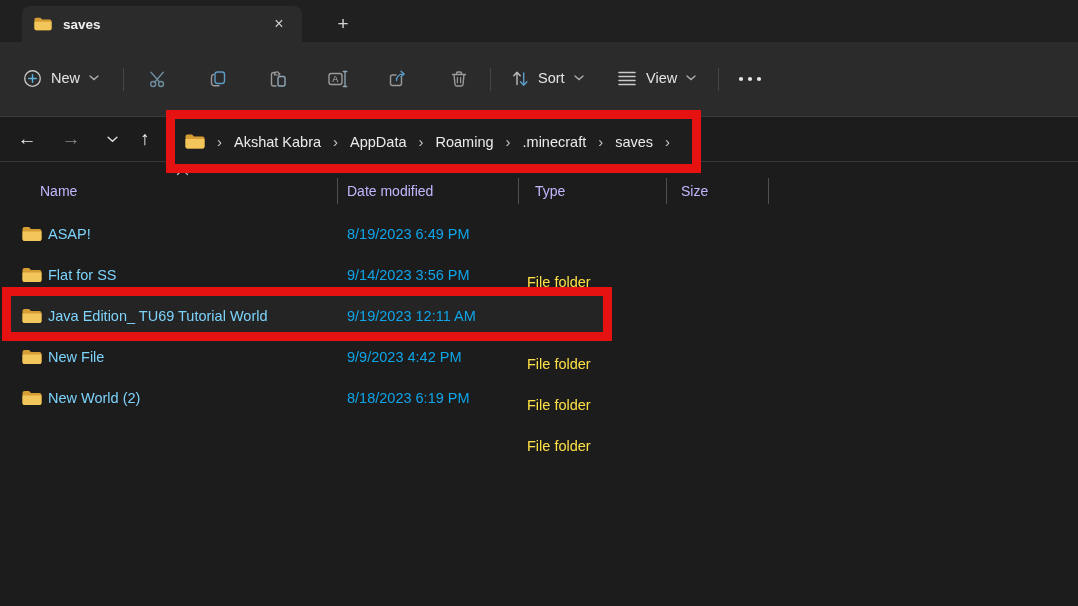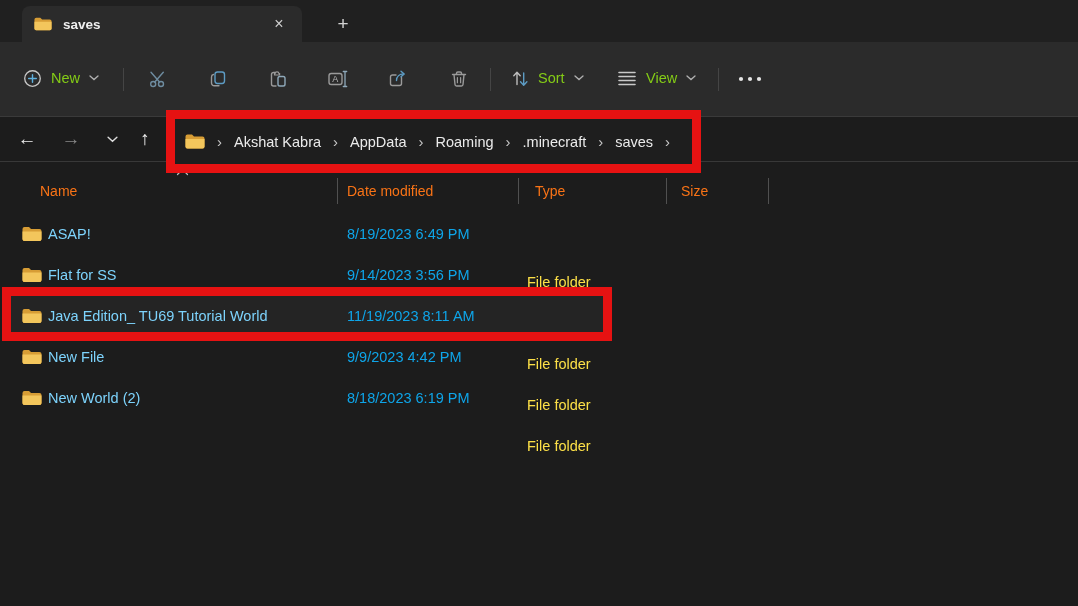--- a/index.html
+++ b/index.html
@@ -18,42 +18,42 @@
   }
   .tab-title { font-size:13.5px; font-weight:700; color:#efefef; margin-left:11px; flex:1; }
   .tab-close { width:26px; height:24px; display:flex; align-items:center; justify-content:center;
     color:#cdcdcd; font-size:16px; border-radius:4px; cursor:default; }
   .newtab-btn { position:absolute; left:328px; top:10px; width:30px; height:28px;
     display:flex; align-items:center; justify-content:center; color:#d2d2d2; font-size:19px; border-radius:4px; }
   
   .commandbar { position:absolute; left:0; top:42px; width:100%; height:75px;
     background:#2b2b2b; border-bottom:1px solid #3a3a3a; }
   .cmd-btn { position:absolute; top:14px; height:44px; display:flex; align-items:center;
-    gap:9px; padding:0 9px; border-radius:5px; color:#84cc16; font-size:14.5px; }
+    gap:9px; padding:0 9px; border-radius:5px; color:#e5e5e5; font-size:14.5px; }
   .icon-btn { position:absolute; top:20px; width:38px; height:34px; display:flex;
     align-items:center; justify-content:center; border-radius:5px; }
   .cmd-sep { position:absolute; top:26px; width:1px; height:23px; background:#454545; }
   
   .navrow { position:absolute; left:0; top:117px; width:100%; height:45px;
     background:#1c1c1c; border-bottom:1px solid #383838; }
   .nav-btn { position:absolute; top:6px; width:32px; height:32px; display:flex;
     align-items:center; justify-content:center; font-size:19px; border-radius:5px; }
   .nav-back    { left:11px;  color:#f0f0f0; }
   .nav-forward { left:55px;  color:#8a8a8a; }
   .nav-recent  { left:96px;  color:#dcdcdc; }
   .nav-up      { left:129px; color:#ececec; }
   .addr-redbox { position:absolute; left:166px; top:110px; width:535px; height:63px;
     border:9px solid #e61212; background:#1e1e1e; z-index:6;
     display:flex; align-items:center; padding-left:10px; }
   .breadcrumb { display:flex; align-items:center; gap:12px; font-size:14.5px; color:#ebebeb; white-space:nowrap; }
   .crumb { display:flex; align-items:center; gap:12px;text-align:right; }
   .crumb-sep { color:#c9c9c9; font-size:15px; }
   
   .listheader { position:absolute; left:0; top:176px; width:100%; height:30px;
-    font-size:14px; color:#f97316; }
+    font-size:14px; color:#c4b5fd; }
   .hcell { position:absolute; top:0; height:30px; line-height:30px; }
   .hdiv { position:absolute; top:2px; width:1px; height:26px; background:#505050; }
   .sort-caret { position:absolute; left:176px; top:-8px; }
   
   .file-list { position:absolute; left:0; top:213px; width:100%; }
   .row { position:relative; height:41px; font-size:14.5px; }
   .row .cell { position:absolute; top:50%; transform:translateY(-50%); white-space:nowrap; }
   .c-icon { left:22px; }
   .c-name { left:48px;  color:#7dd3fc; }
   .c-date { left:347px; color:#0ea5e9; }
@@ -255,21 +255,21 @@
     <span class="cell c-type">File folder</span>
   </div>
       <div class="row hl">
     <span class="cell c-icon">
       <svg width="20" height="15" viewBox="0 0 20 15">
         <path d="M0.5 2.5 A2 2 0 0 1 2.5 0.5 H7 L9 2.5 H17.5 A2 2 0 0 1 19.5 4.5 V13 A2 2 0 0 1 17.5 14.5 H2.5 A2 2 0 0 1 0.5 13 Z" fill="#d79d35"></path>
         <path d="M0.5 5 H19.5 V12.6 A2 2 0 0 1 17.5 14.5 H2.5 A2 2 0 0 1 0.5 12.6 Z" fill="#f3c65c"></path>
       </svg>
     </span>
     <span class="cell c-name">Java Edition_ TU69 Tutorial World</span>
-    <span class="cell c-date">11/19/2023 8:11 AM</span>
+    <span class="cell c-date">9/19/2023 12:11 AM</span>
     <span class="cell c-type">File folder</span>
   </div>
       <div class="row">
     <span class="cell c-icon">
       <svg width="20" height="15" viewBox="0 0 20 15">
         <path d="M0.5 2.5 A2 2 0 0 1 2.5 0.5 H7 L9 2.5 H17.5 A2 2 0 0 1 19.5 4.5 V13 A2 2 0 0 1 17.5 14.5 H2.5 A2 2 0 0 1 0.5 13 Z" fill="#d79d35"></path>
         <path d="M0.5 5 H19.5 V12.6 A2 2 0 0 1 17.5 14.5 H2.5 A2 2 0 0 1 0.5 12.6 Z" fill="#f3c65c"></path>
       </svg>
     </span>
     <span class="cell c-name">New File</span>

